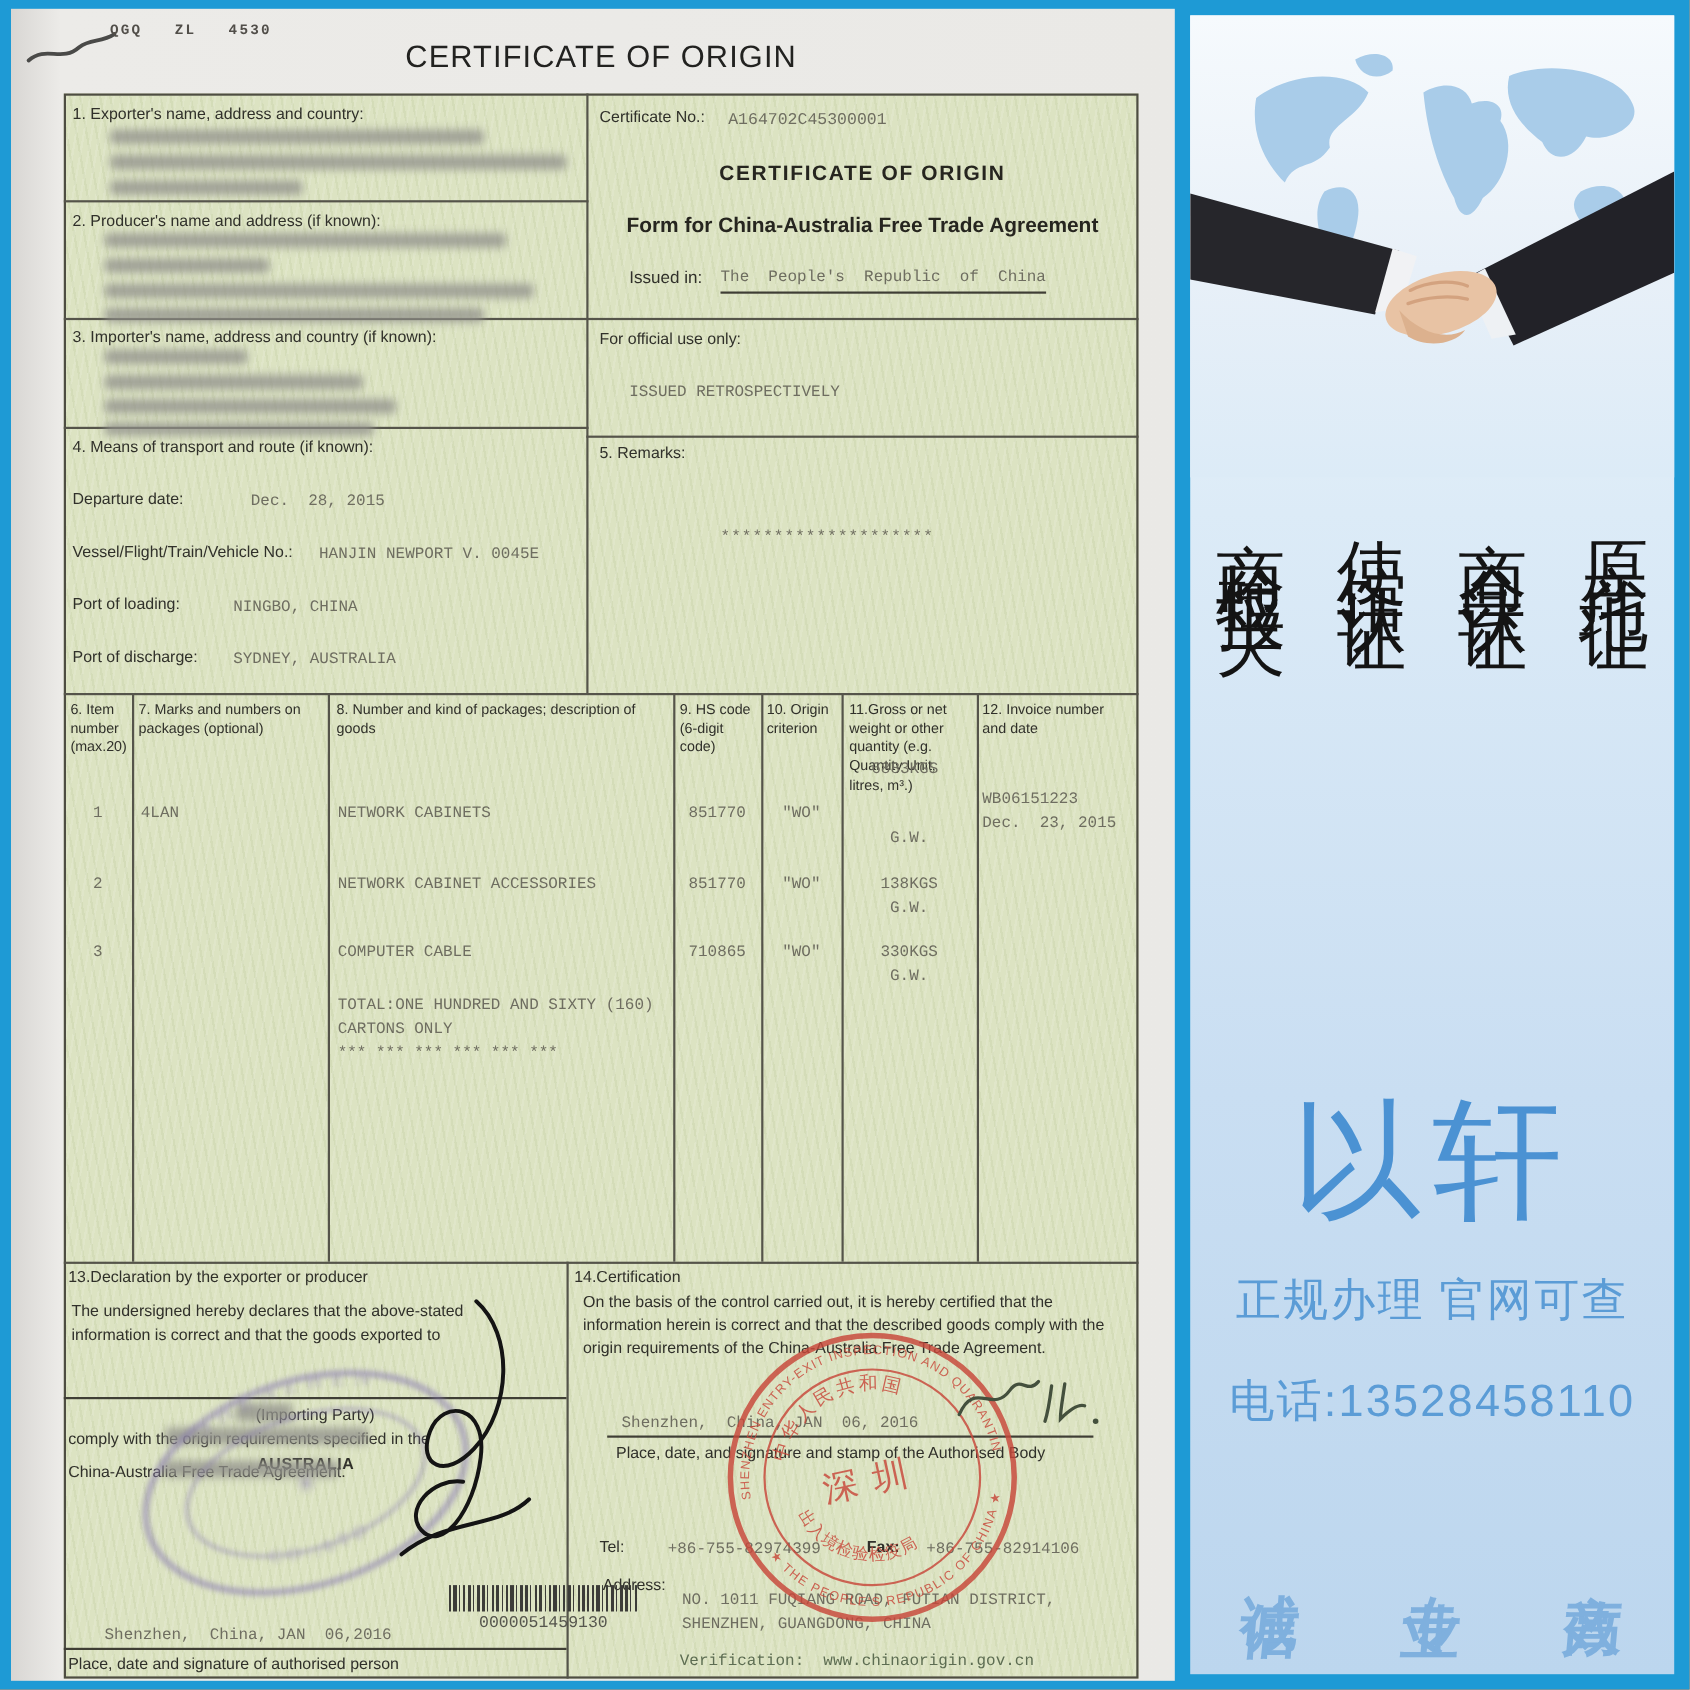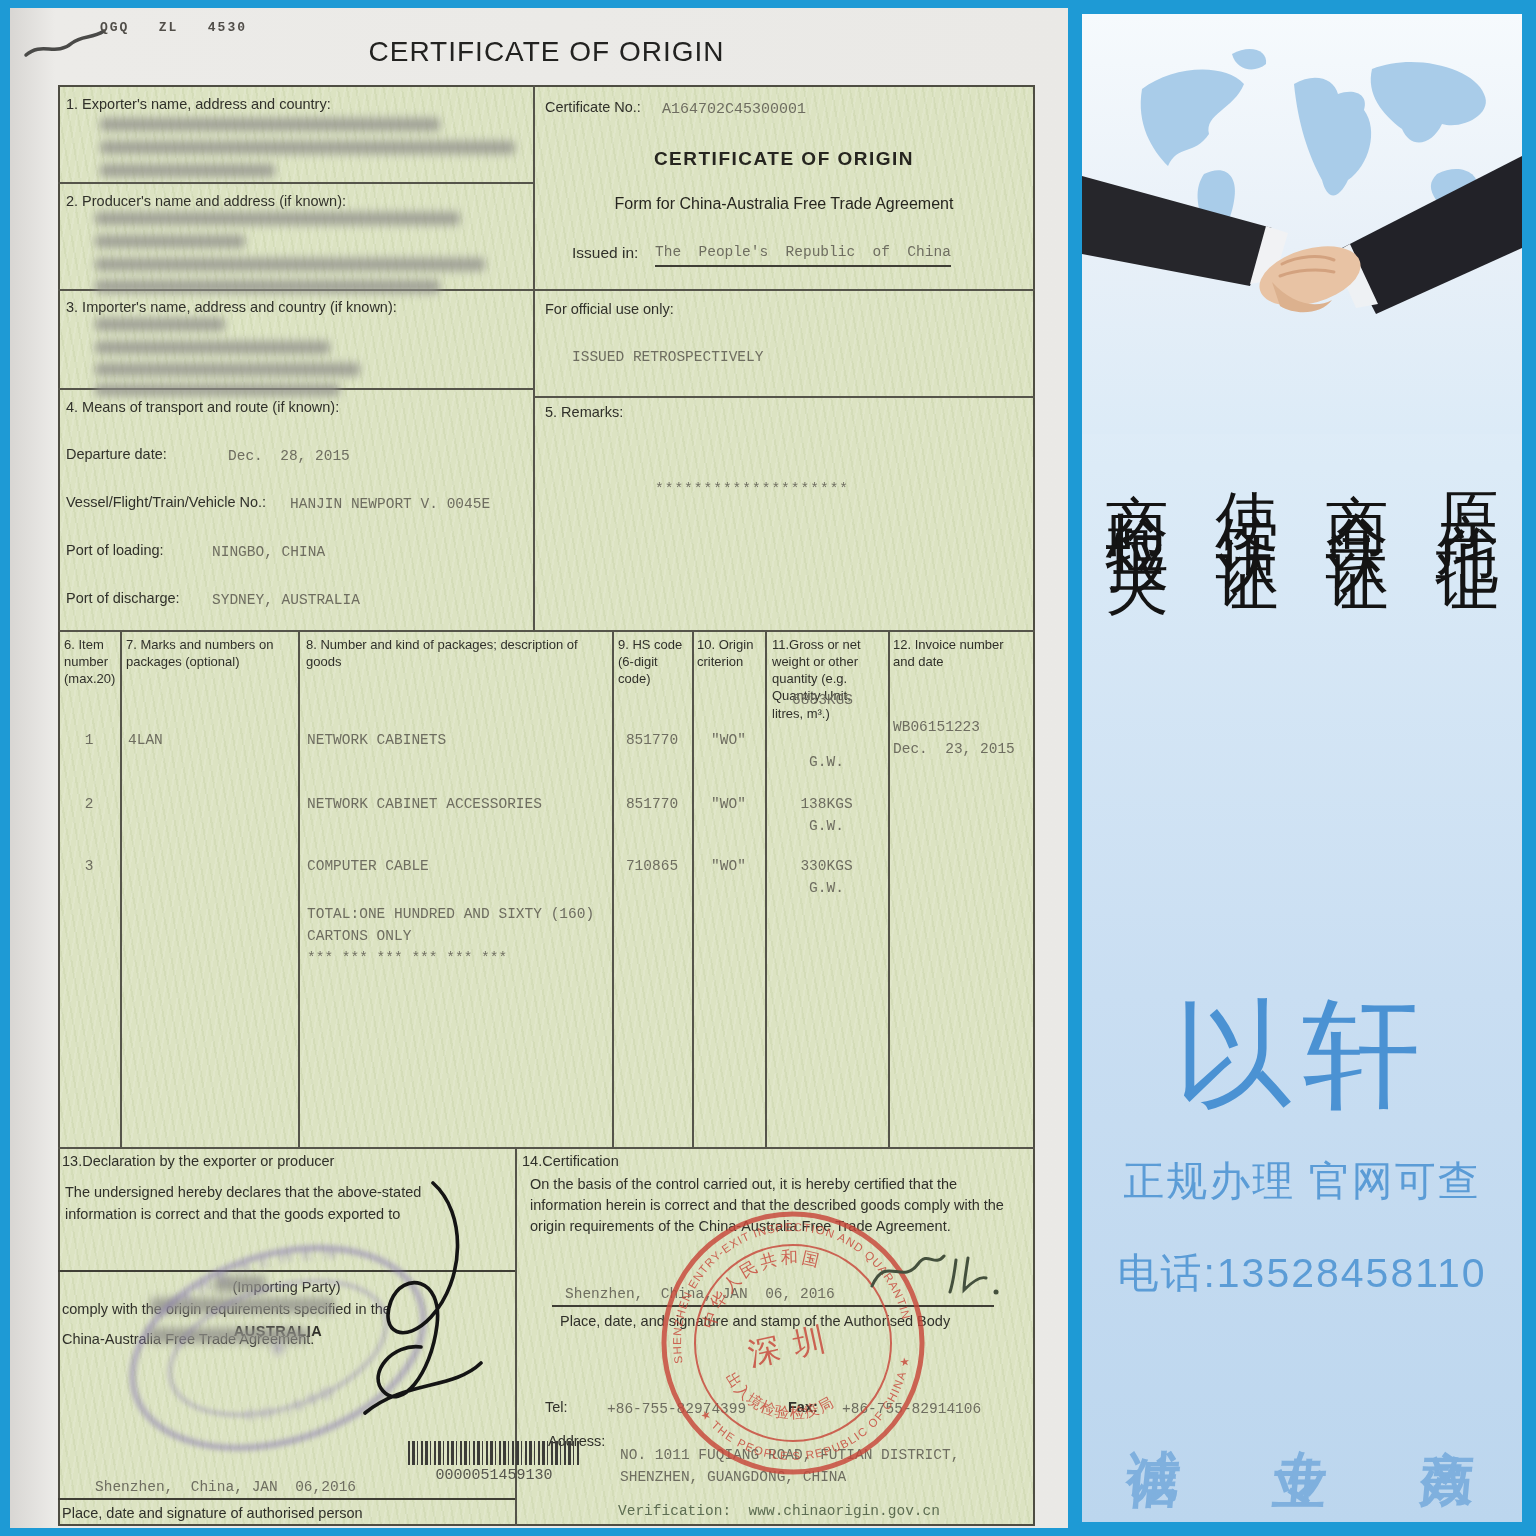--- a/index.html
+++ b/index.html
@@ -100,21 +100,21 @@
   <div class="lbl" style="left:66px;top:493px">Vessel/Flight/Train/Vehicle No.:</div>
   <div class="mono" style="left:290px;top:495px">HANJIN NEWPORT V. 0045E</div>
   <div class="lbl" style="left:66px;top:541px">Port of loading:</div>
   <div class="mono" style="left:212px;top:543px">NINGBO, CHINA</div>
   <div class="lbl" style="left:66px;top:589px">Port of discharge:</div>
   <div class="mono" style="left:212px;top:591px">SYDNEY, AUSTRALIA</div>
 
   <div class="lbl" style="left:545px;top:98px">Certificate No.:</div>
   <div class="mono" style="left:662px;top:100px;font-size:15px">A164702C45300001</div>
   <div class="abs ctr" style="left:533px;top:148px;width:502px;font-size:19px;font-weight:bold;color:#26251f;letter-spacing:1.5px">CERTIFICATE OF ORIGIN</div>
-  <div class="abs ctr" style="left:533px;top:195px;width:502px;font-size:16px;font-weight:normal;color:#26251f">Form  for China-Australia Free Trade Agreement</div>
+  <div class="abs ctr" style="left:533px;top:195px;width:502px;font-size:19px;font-weight:bold;color:#26251f">Form  for China-Australia Free Trade Agreement</div>
   <div class="lbl" style="left:572px;top:243px;font-size:15.5px">Issued in:</div>
   <div class="mono" style="left:655px;top:243px;border-bottom:2px solid #3f3e35;padding-bottom:3px">The  People's  Republic  of  China</div>
 
   <div class="lbl" style="left:545px;top:300px">For official use only:</div>
   <div class="mono" style="left:572px;top:348px">ISSUED RETROSPECTIVELY</div>
 
   <div class="lbl" style="left:545px;top:403px">5. Remarks:</div>
   <div class="mono" style="left:655px;top:480px;letter-spacing:1px">********************</div>
 
   <div class="hdr" style="left:64px;top:636px;width:54px">6. Item number (max.20)</div>

